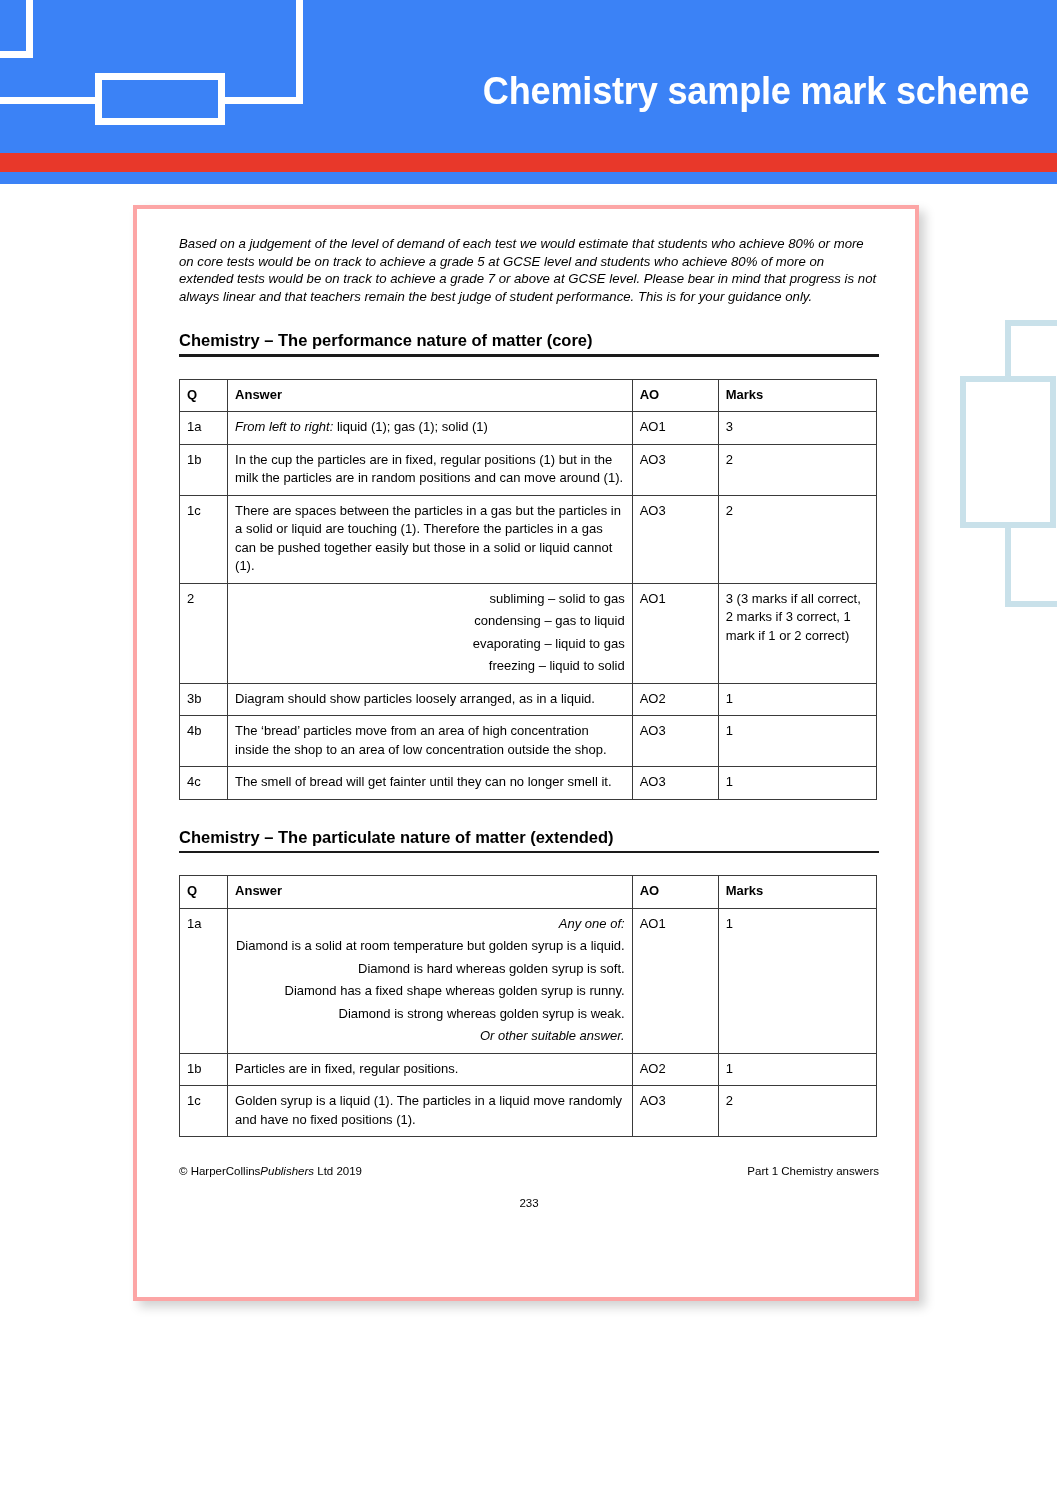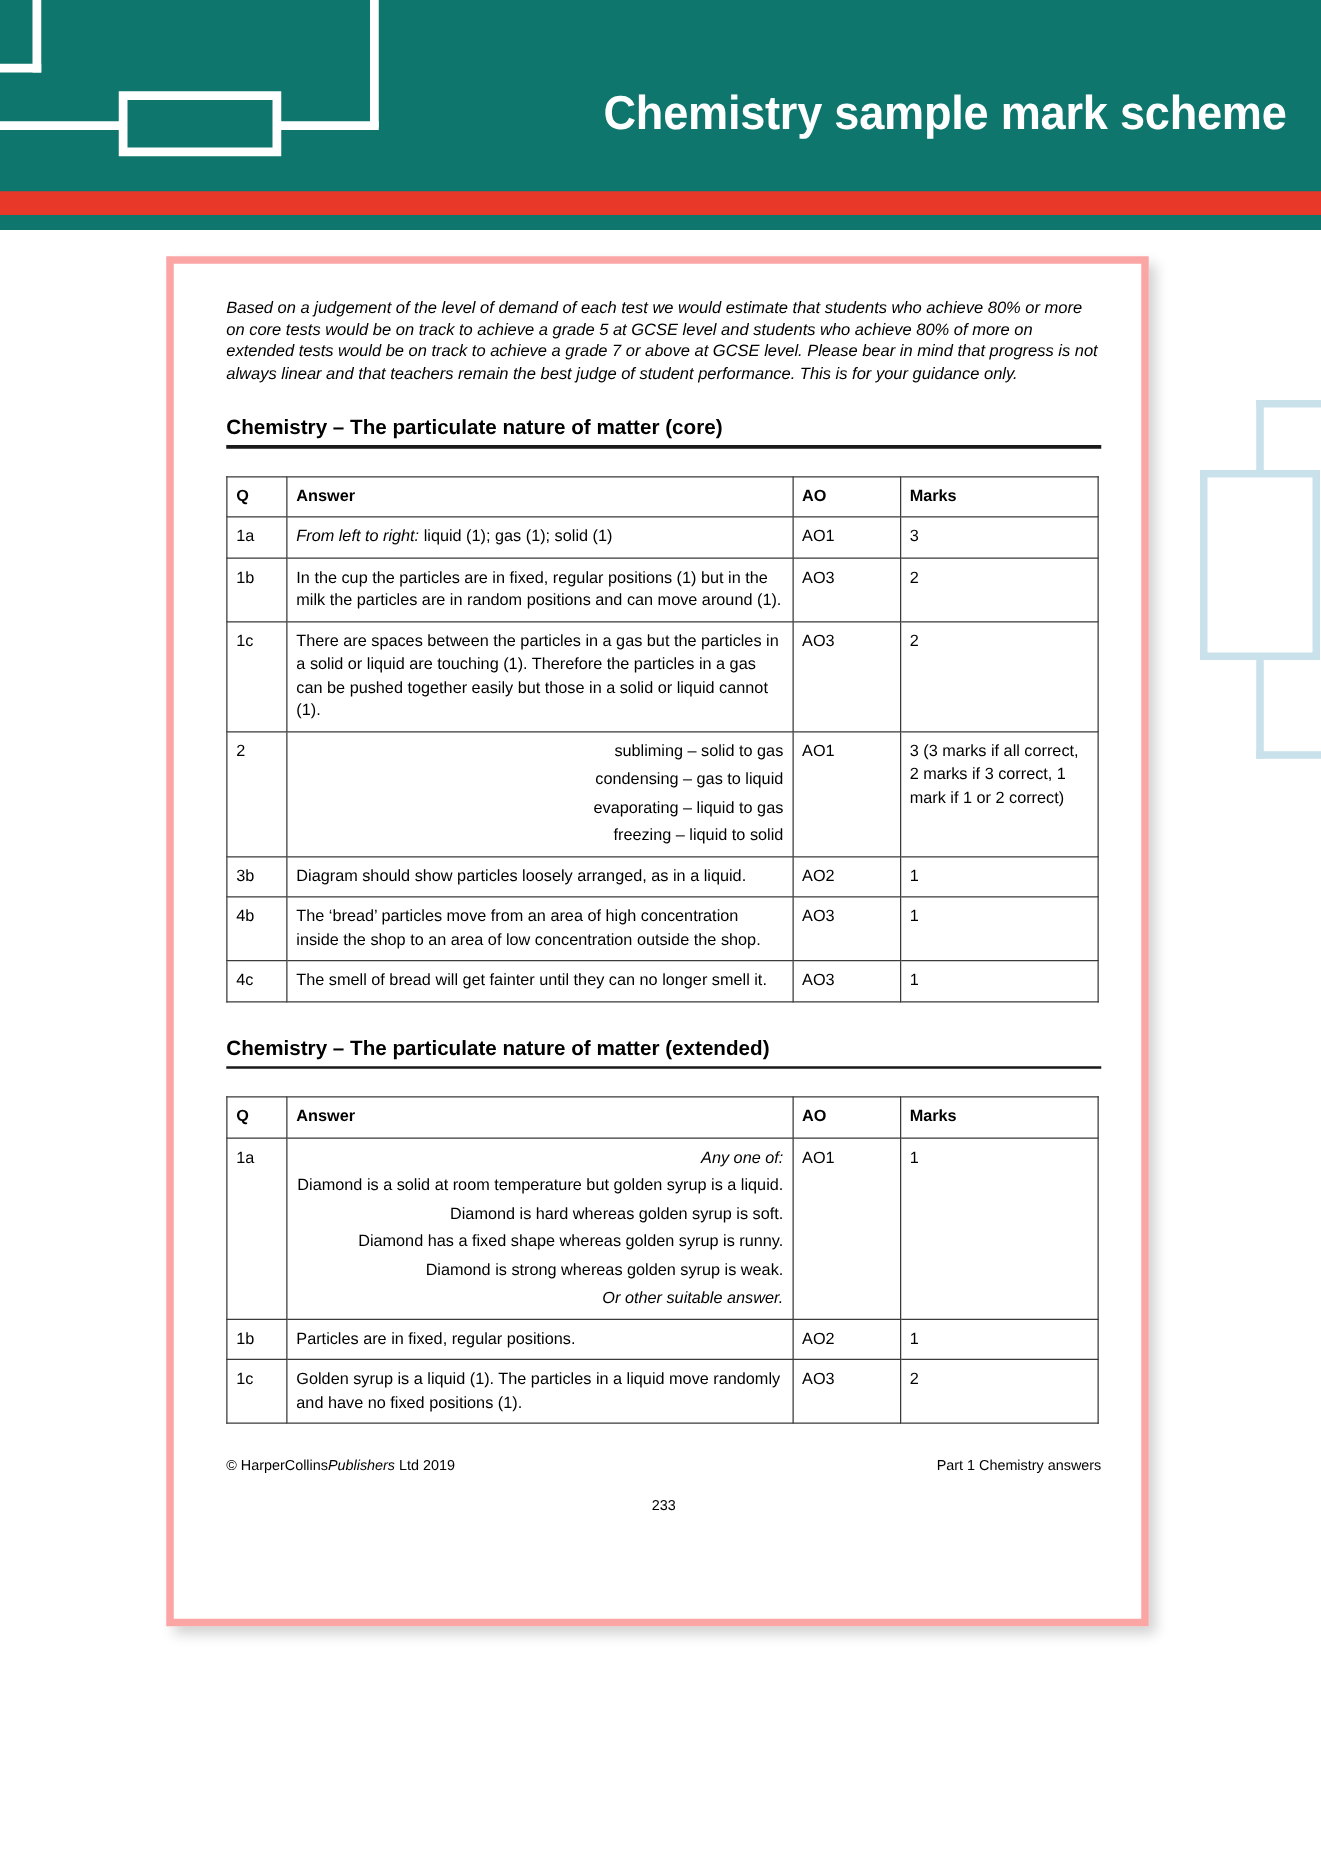--- a/index.html
+++ b/index.html
@@ -15,21 +15,21 @@
     overflow: hidden;
     -webkit-font-smoothing: antialiased;
   }
 
   
   .header {
     position: absolute;
     left: 0; top: 0;
     width: 1057px;
     height: 184px;
-    background: #0f766e;
+    background: #3b82f6;
     overflow: hidden;
   }
   .header-title {
     position: absolute;
     right: 28px;
     top: 70px;
     font-size: 38px;
     font-weight: bold;
     color: #ffffff;
     letter-spacing: -0.2px;
@@ -77,21 +77,21 @@
     background: #ffffff;
   }
 
   
   .page-card {
     position: absolute;
     left: 133px; top: 205px;
     width: 786px;
     height: 1096px;
     background: #ffffff;
-    border: 6px solid #fca5a5;
+    border: 4px solid #fca5a5;
     box-sizing: border-box;
     box-shadow: 6px 6px 10px rgba(0,0,0,0.18);
     z-index: 5;
   }
   .page-inner {
     position: absolute;
     left: 42px;
     top: 26px;
     width: 702px;
   }
@@ -180,21 +180,21 @@
   <div class="sd-resistor"></div>
   <div class="sd-line sdl-v-bot"></div>
   <div class="sd-line sdl-h-bot"></div>
 </div>
 
 <div class="page-card">
   <div class="page-inner">
 
     <p class="intro">Based on a judgement of the level of demand of each test we would estimate that students who achieve 80% or more on core tests would be on track to achieve a grade 5 at GCSE level and students who achieve 80% of more on extended tests would be on track to achieve a grade 7 or above at GCSE level. Please bear in mind that progress is not always linear and that teachers remain the best judge of student performance. This is for your guidance only.</p>
 
-    <div class="section-title">Chemistry – The particulate nature of matter (core)</div>
+    <div class="section-title">Chemistry – The performance nature of matter (core)</div>
     <div class="section-rule"></div>
 
     <table class="mark-table">
       <colgroup>
         <col class="c-q">
           <col class="c-answer">
           <col class="c-ao">
           <col class="c-marks">
       </colgroup>
       <thead>

